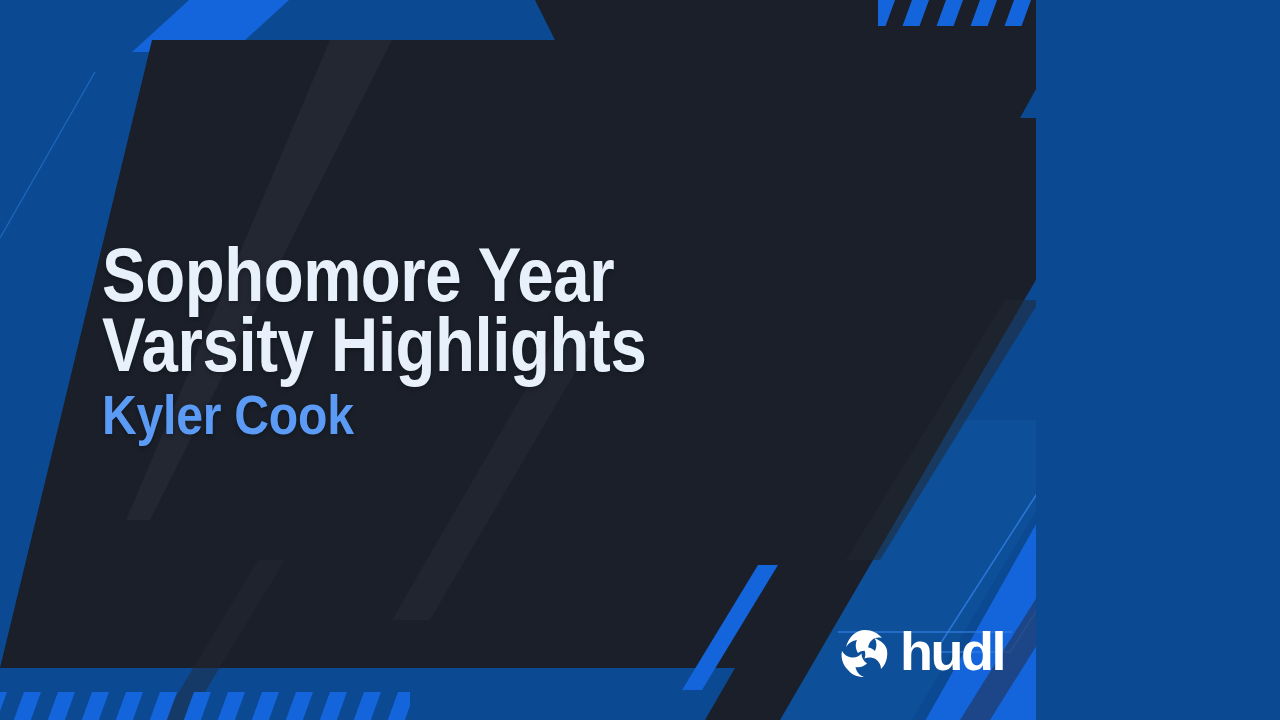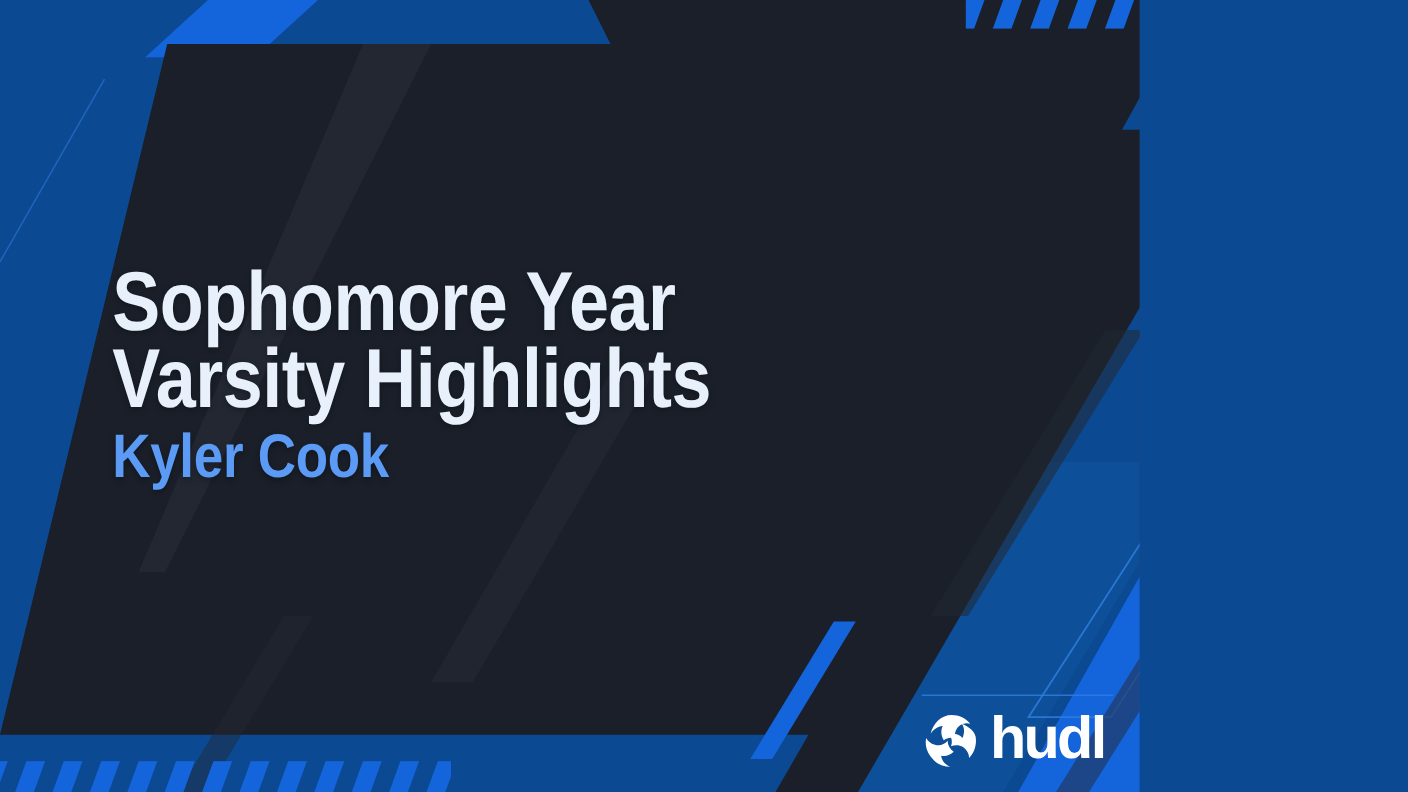--- a/index.html
+++ b/index.html
@@ -54,21 +54,21 @@
     transform:scaleX(0.86);
     transform-origin:left center;
     white-space:nowrap;
     text-shadow:0 2px 6px rgba(0,0,0,0.30);
   }
 
   
   #hudl-logo {
     position:absolute;
     right:32px;
-    bottom:20px;
+    bottom:40px;
     display:flex;
     align-items:center;
     gap:10px;
     z-index:6;
   }
   #hudl-mark { width:50px; height:50px; display:block; }
   #hudl-wordmark {
     font-family:"Liberation Sans","DejaVu Sans", sans-serif;
     font-weight:700;
     font-size:54px;

